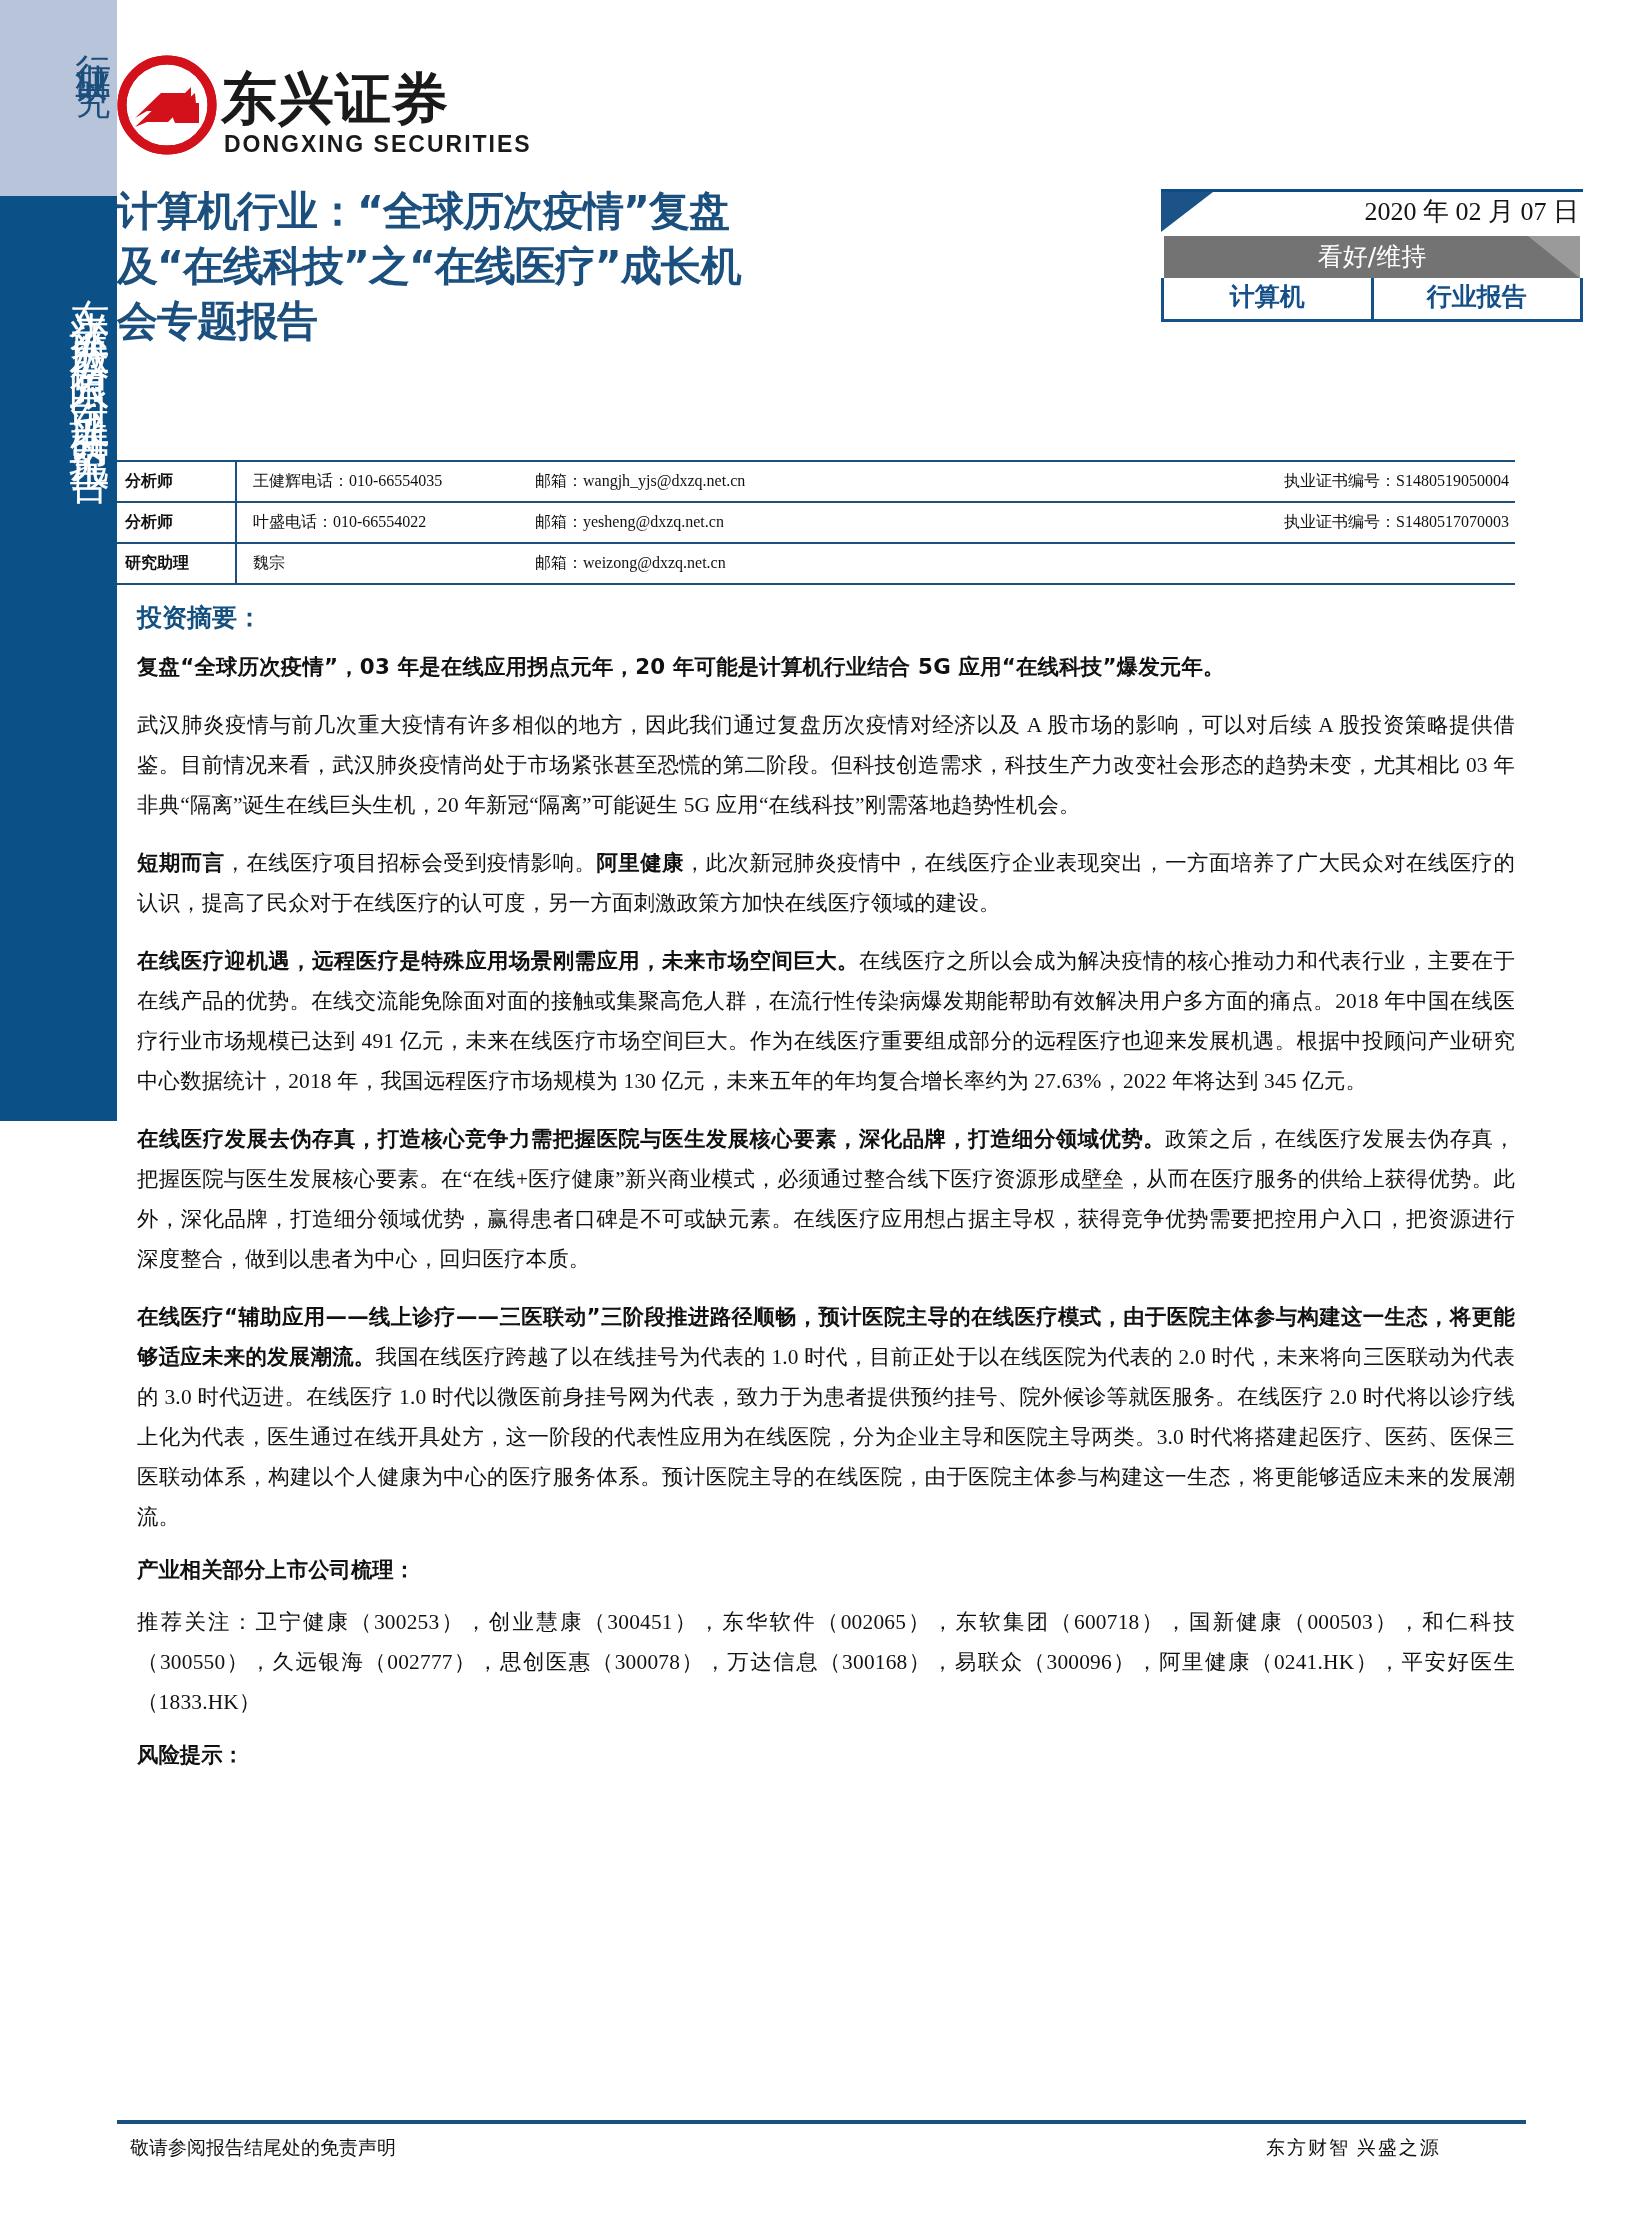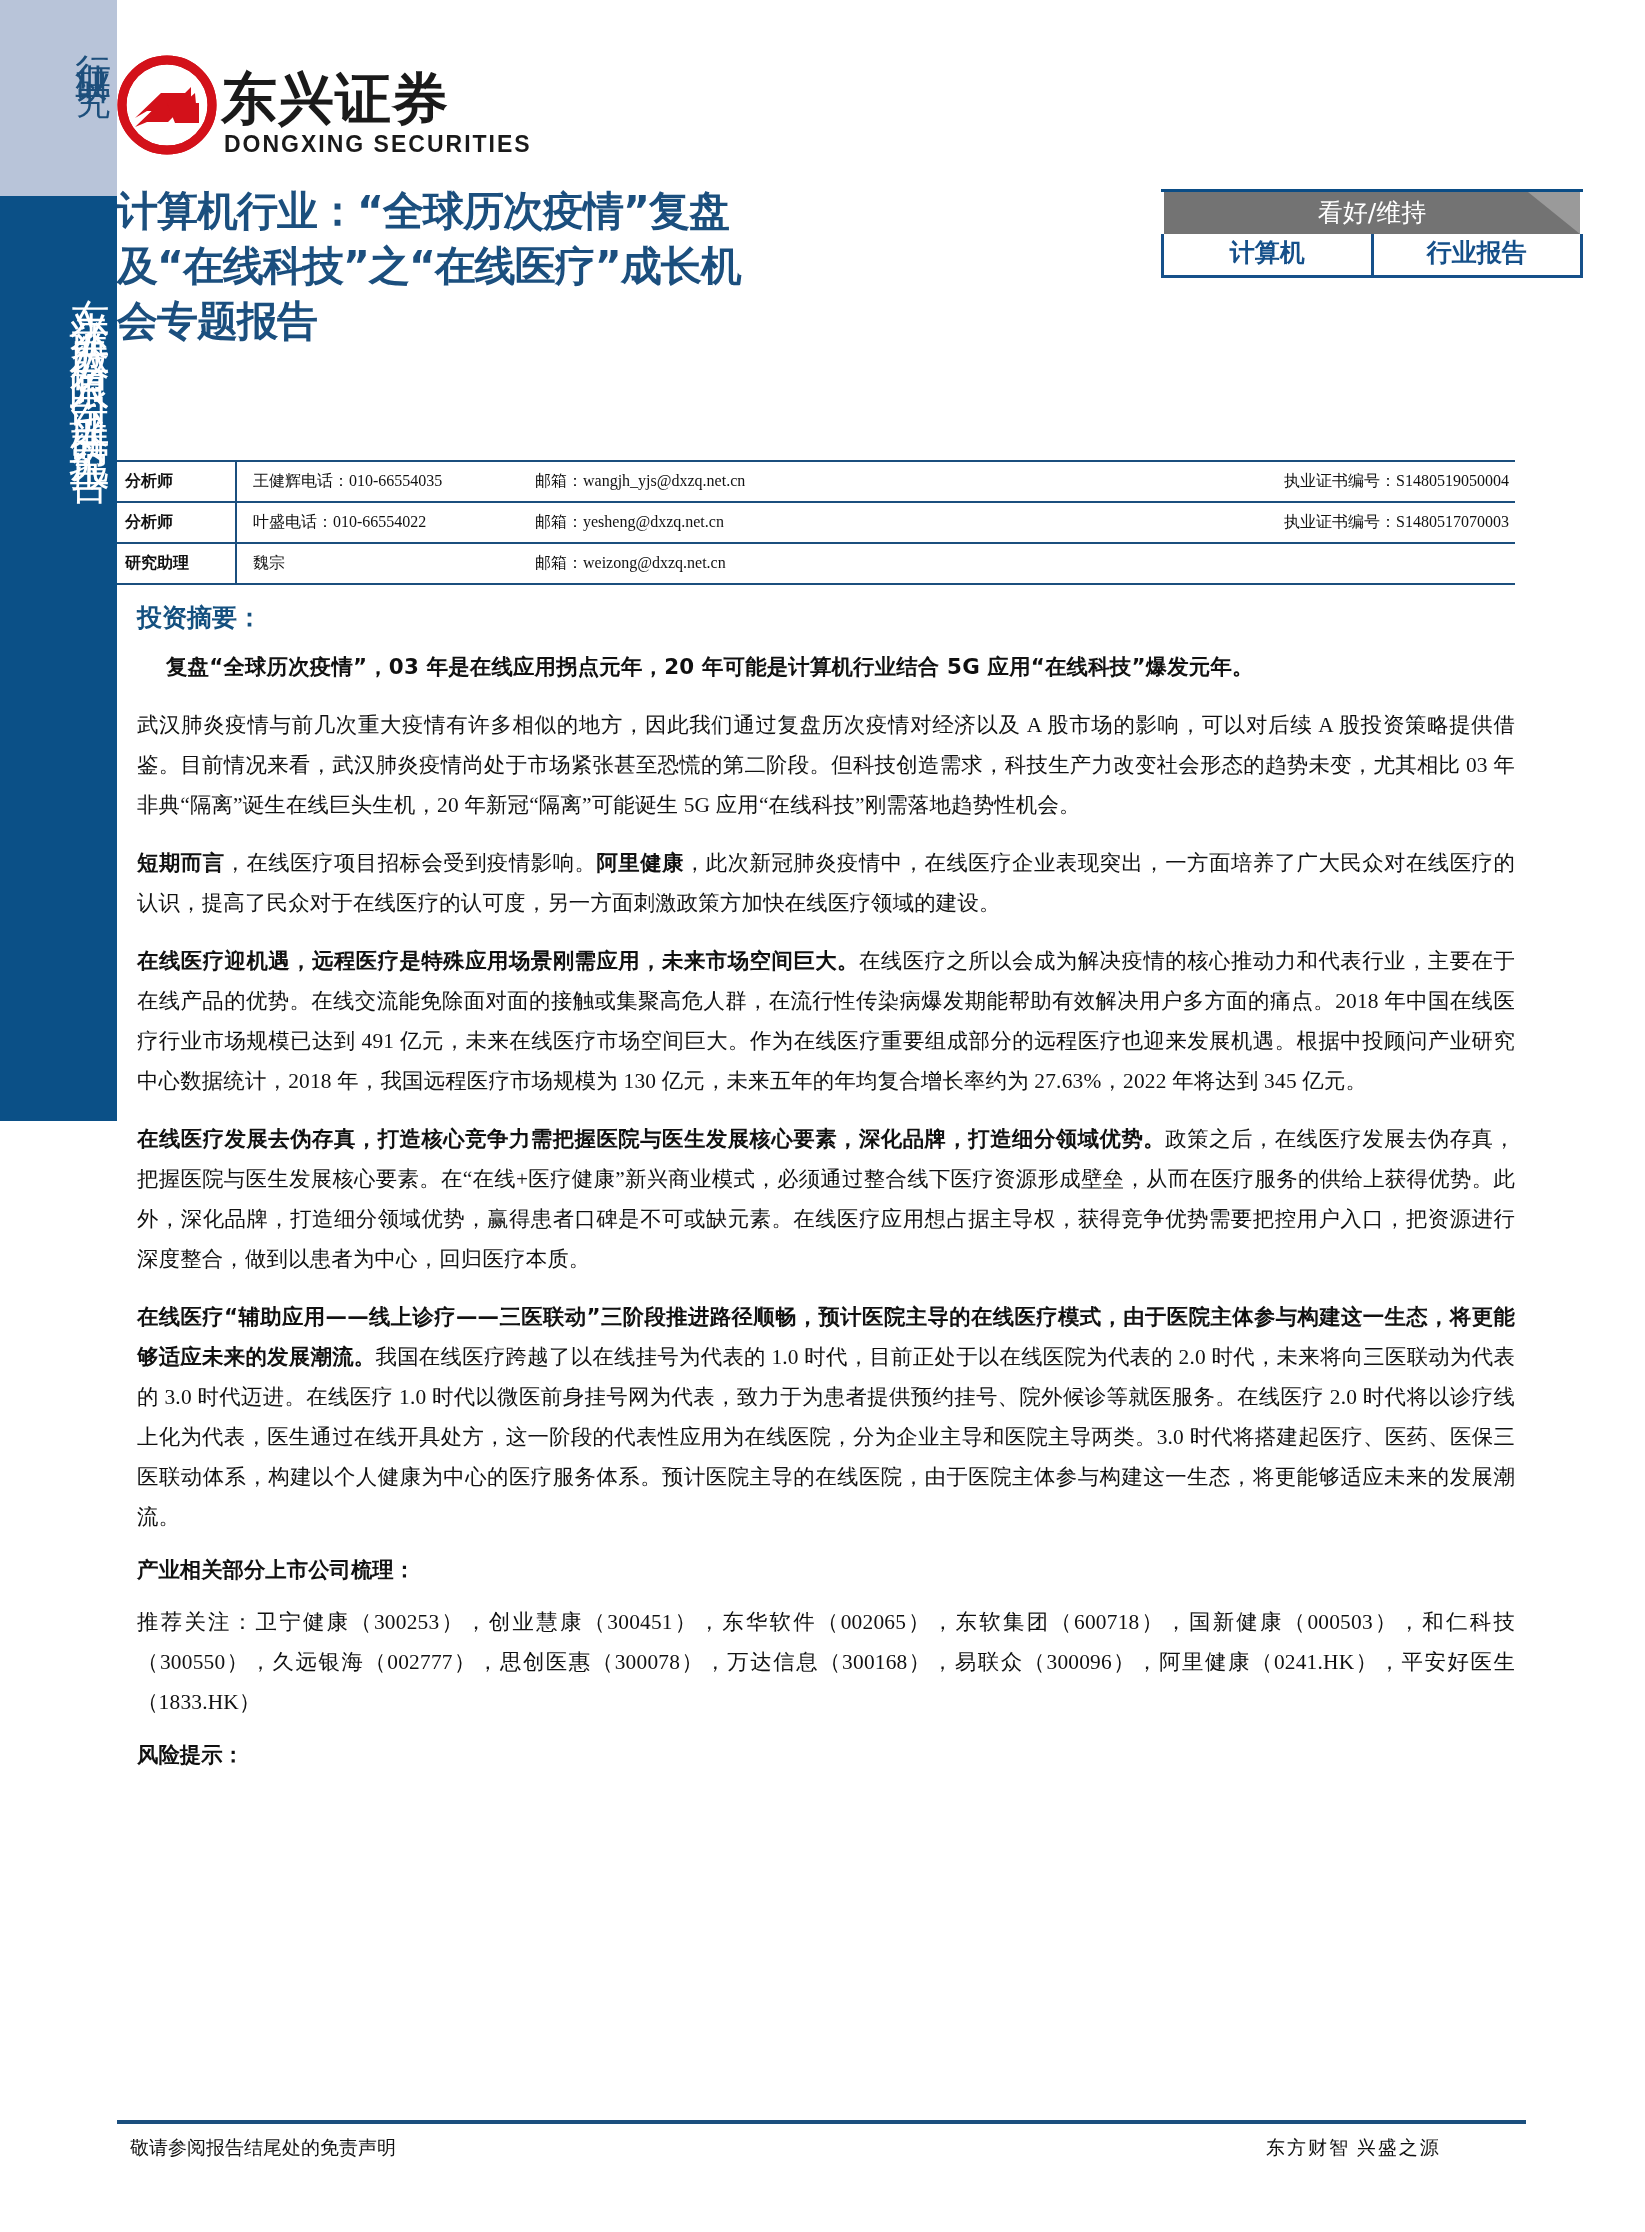--- a/index.html
+++ b/index.html
@@ -174,21 +174,21 @@
   .p {
     font-size:21.4px;
     line-height:40px;
     color:#111;
     text-align:justify;
     margin:0 0 18px 0;
     font-family:"Liberation Serif","DejaVu Serif",serif;
     letter-spacing:0.2px;
   }
   .p b { font-family:"DejaVu Sans","Liberation Sans",sans-serif; font-weight:bold; }
-  .p.head { font-family:"DejaVu Sans","Liberation Sans",sans-serif; font-weight:bold;margin-left:29px; }
+  .p.head { font-family:"DejaVu Sans","Liberation Sans",sans-serif; font-weight:bold; }
   .sub-head {
     font-size:21.4px; font-weight:bold; color:#111;
     margin:0 0 18px 0;
     font-family:"DejaVu Sans","Liberation Sans",sans-serif;
   }
 
   
   .foot-rule {
     position:absolute; left:0px; top:2120px;
     width:1409px; height:4px; background:#1b4f7e;
@@ -229,20 +229,24 @@
         <circle cx="50" cy="50" r="45" fill="none" stroke="#d3111a" stroke-width="9"></circle>
       </svg>
       <div class="logo-cn">东兴证券</div>
       <div class="logo-en">DONGXING SECURITIES</div>
     </div>
 
     <div class="doc-title">计算机行业：“全球历次疫情”复盘及“在线科技”之“在线医疗”成长机会专题报告</div>
 
     <div class="ratebox">
       <div class="rb-rule"></div>
+      <div class="rb-date-row">
+        <div class="rb-tri-l"></div>
+        <div class="rb-date">2020 年 02 月 07 日</div>
+      </div>
       <div class="rb-rating">
         <span>看好/维持</span>
         <div class="rb-tri-r"></div>
       </div>
       <div class="rb-bottom">
         <div class="rb-cell">计算机</div>
         <div class="rb-cell">行业报告</div>
       </div>
     </div>
 

